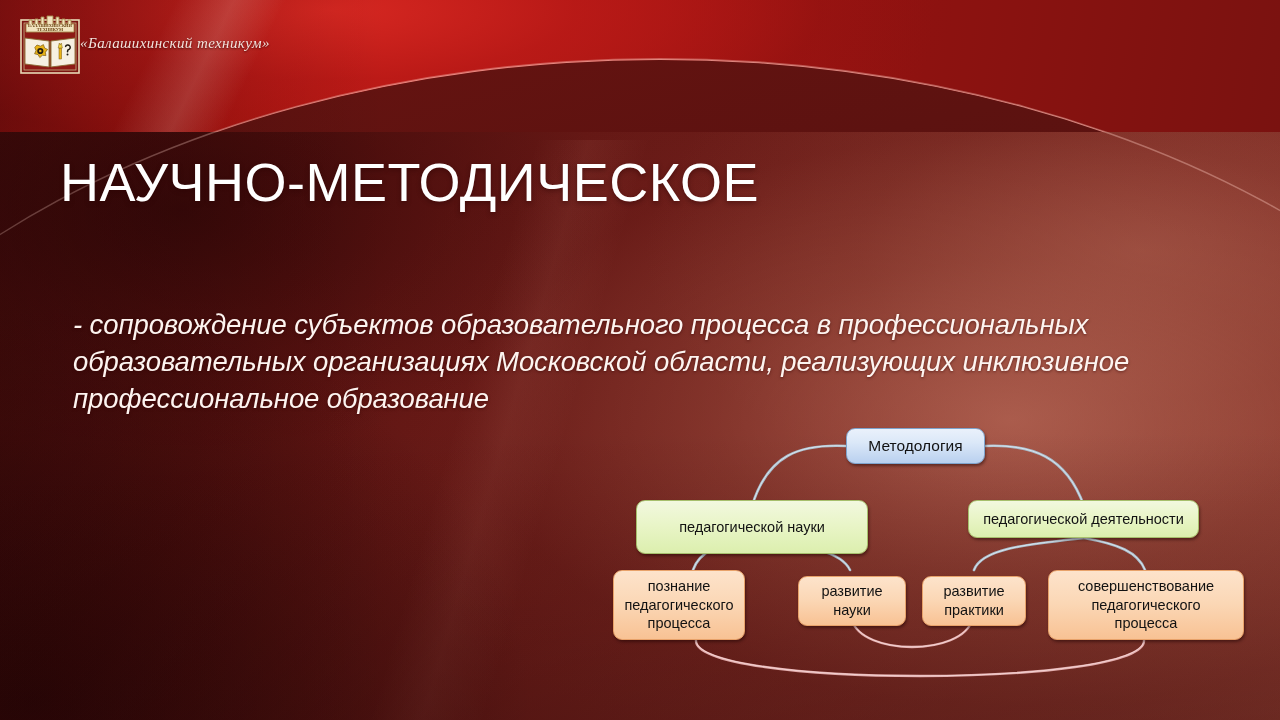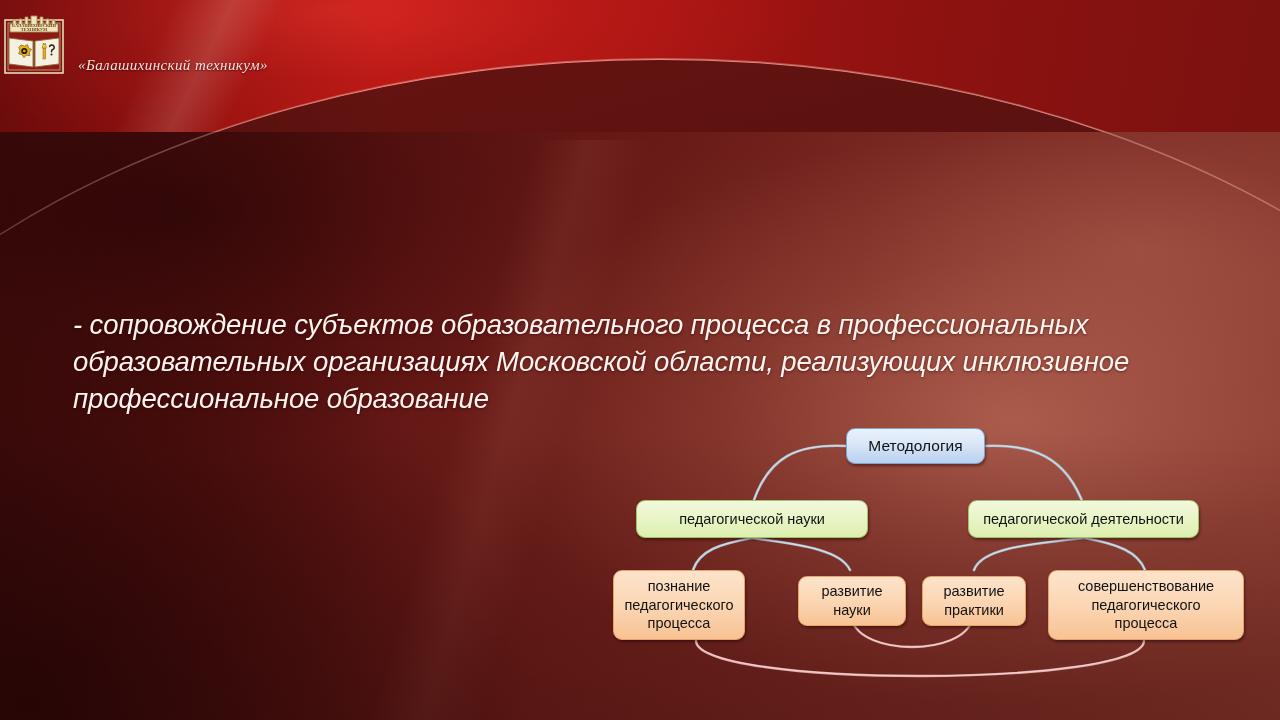--- a/index.html
+++ b/index.html
@@ -97,25 +97,25 @@
     top: 140px;
     width: 700px;
     height: 620px;
     background: linear-gradient(106deg, rgba(255,255,255,0) 44%, rgba(255,170,150,0.07) 50%, rgba(255,255,255,0) 57%);
     pointer-events: none;
   }
 
   
   .header {
     position: absolute;
-    left: 4px;
+    left: 20px;
     top: 12px;
     display: flex;
-    align-items: flex-end;
-    gap: 14px;
+    align-items: center;
+    gap: 0;
     z-index: 6;
   }
   .crest {
     width: 60px;
     height: 62px;
     position: relative;
     flex: none;
   }
   .brand-title {
     color: #f3e3dd;
@@ -240,20 +240,21 @@
 
         <rect x="39" y="36" width="2.6" height="11" fill="#e8b317" stroke="#7d5a12" stroke-width="0.5"></rect>
         <path d="M38.2 36 L42.4 36 L41.3 31 L40.3 33 L39.3 31 Z" fill="#f0d43a" stroke="#7d5a12" stroke-width="0.5"></path>
         <path d="M45.6 34.4 a2.4 2.4 0 1 1 2.6 3.3 q-0.7 0.9 -0.7 2.1" fill="none" stroke="#1f1a10" stroke-width="1.5" stroke-linecap="round"></path>
         <circle cx="47.5" cy="42.4" r="1" fill="#1f1a10"></circle>
       </svg>
     </div>
     <div class="brand-title">«Балашихинский техникум»</div>
   </div>
 
+  <h1 class="slide-title">НАУЧНО-МЕТОДИЧЕСКОЕ</h1>
 
   <p class="body-text">- сопровождение субъектов образовательного процесса в профессиональных образовательных организациях Московской области, реализующих инклюзивное профессиональное образование</p>
 
   <div class="diagram">
 
     <svg>
 
       <path d="M246,28 C200,26 168,36 152,88" fill="none" stroke="#a9bdcc" stroke-width="2.6" stroke-linecap="round"></path>
       <path d="M246,28 C200,26 168,36 152,88" fill="none" stroke="#dfe9f1" stroke-width="0.9" stroke-linecap="round"></path>
 
@@ -274,21 +275,21 @@
 
       <path d="M252,202 C262,238 362,238 372,202" fill="none" stroke="#e2acac" stroke-width="2.4" stroke-linecap="round"></path>
       <path d="M252,202 C262,238 362,238 372,202" fill="none" stroke="#f6dcdc" stroke-width="0.8" stroke-linecap="round"></path>
 
       <path d="M96,222 C92,270 548,270 544,222" fill="none" stroke="#e2acac" stroke-width="2.4" stroke-linecap="round"></path>
       <path d="M96,222 C92,270 548,270 544,222" fill="none" stroke="#f6dcdc" stroke-width="0.8" stroke-linecap="round"></path>
     </svg>
 
     <div class="node node-root" style="left:246px; top:10px; width:139px; height:36px;">Методология</div>
 
-    <div class="node node-green" style="left:36px; top:82px; width:232px; height:38px;text-align:center;">педагогической науки</div>
+    <div class="node node-green" style="left:36px; top:82px; width:232px; height:54px;text-align:center;">педагогической науки</div>
     <div class="node node-green" style="left:368px; top:82px; width:231px; height:38px;">педагогической деятельности</div>
 
     <div class="node node-orange" style="left:13px; top:152px; width:132px; height:70px; white-space:pre-line;">познание
 педагогического
 процесса</div>
     <div class="node node-orange" style="left:198px; top:158px; width:108px; height:50px; white-space:pre-line;">развитие
 науки</div>
     <div class="node node-orange" style="left:322px; top:158px; width:104px; height:50px; white-space:pre-line;">развитие
 практики</div>
     <div class="node node-orange" style="left:448px; top:152px; width:196px; height:70px; white-space:pre-line;">совершенствование

